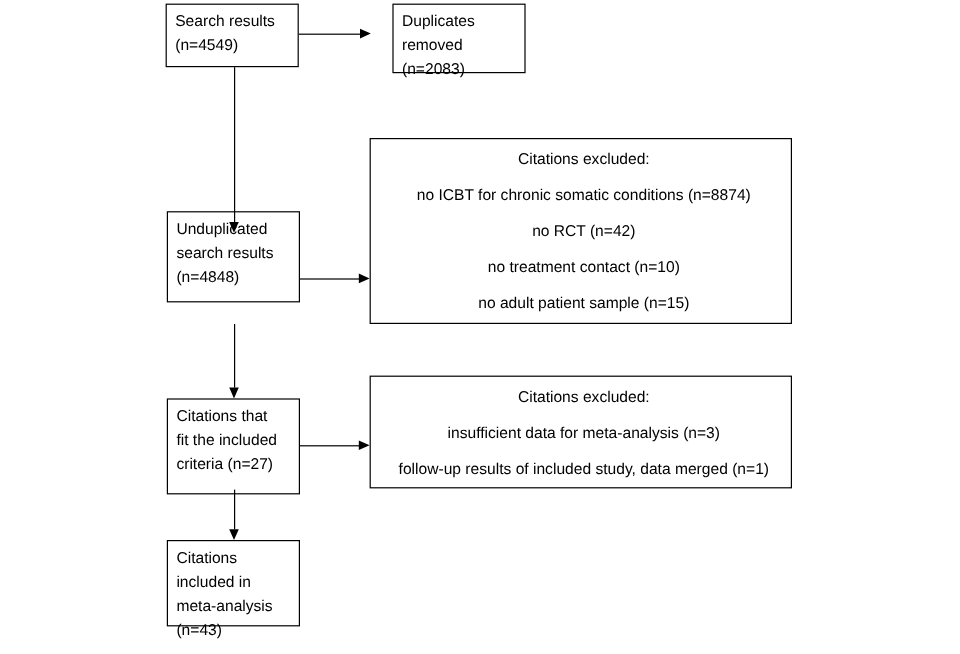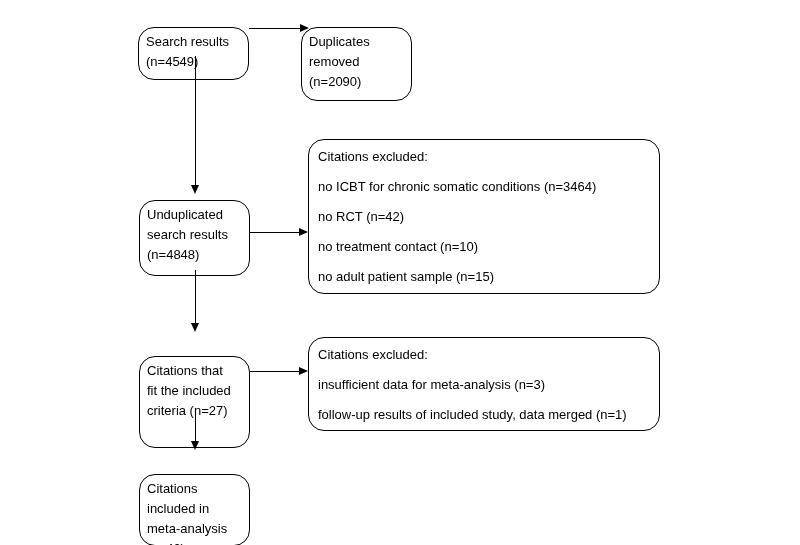--- a/index.html
+++ b/index.html
@@ -15,27 +15,26 @@
     height: 545px;
     background: var(--background);
     font-family: "Liberation Sans", sans-serif;
     font-size: 13px;
     color: var(--text);
     overflow: hidden;
   }
   .fbox {
     position: absolute;
     border: 1px solid var(--border);
-    border-radius: 16px;
+    border-radius: 0;
     background: var(--background);
     padding: 4px 4px 0 7px;
-    margin-top: 24px;
   }
   .fbox .ln { line-height: 20px; white-space: nowrap; }
-  .fbox.wide { padding: 2px 4px 0 9px; }
+  .fbox.wide { padding: 2px 4px 0 9px; text-align: center; }
   .fbox.wide .ln { line-height: 30px; }
   .hline {
     position: absolute;
     height: 1px;
     background: var(--border);
   }
   .vline {
     position: absolute;
     width: 1px;
     background: var(--border);
@@ -49,46 +48,46 @@
   }
   .head-down {
     position: absolute;
     width: 0; height: 0;
     border-left: 4px solid transparent;
     border-right: 4px solid transparent;
     border-top: 9px solid var(--border);
   }
   
   #box-search        { left: 138px; top: 3px;   width: 111px; height: 53px; }
-  #box-duplicates    { left: 301px; top: 3px;   width: 111px; height: 74px; }
+  #box-duplicates    { left: 327px; top: 3px;   width: 111px; height: 58px; }
   #box-excluded-1    { left: 308px; top: 115px; width: 352px; height: 155px; }
   #box-unduplicated  { left: 139px; top: 176px; width: 111px; height: 76px; }
-  #box-inclusion     { left: 139px; top: 332px; width: 111px; height: 92px; }
+  #box-inclusion     { left: 139px; top: 332px; width: 111px; height: 80px; }
   #box-excluded-2    { left: 308px; top: 313px; width: 352px; height: 94px; }
   #box-included      { left: 139px; top: 450px; width: 111px; height: 72px; }
 </style>
 </head>
 <body>
 
 <div class="canvas">
 
   <div class="fbox" id="box-search">
     <div class="ln">Search results</div>
     <div class="ln">(n=4549)</div>
   </div>
 
   <div class="fbox" id="box-duplicates">
     <div class="ln">Duplicates</div>
     <div class="ln">removed</div>
-    <div class="ln">(n=2090)</div>
+    <div class="ln">(n=2083)</div>
   </div>
 
   <div class="fbox wide" id="box-excluded-1">
     <div class="ln">Citations excluded:</div>
-    <div class="ln">no ICBT for chronic somatic conditions (n=3464)</div>
+    <div class="ln">no ICBT for chronic somatic conditions (n=8874)</div>
     <div class="ln">no RCT (n=42)</div>
     <div class="ln">no treatment contact (n=10)</div>
     <div class="ln">no adult patient sample (n=15)</div>
   </div>
 
   <div class="fbox" id="box-unduplicated">
     <div class="ln">Unduplicated</div>
     <div class="ln">search results</div>
     <div class="ln">(n=4848)</div>
   </div>

